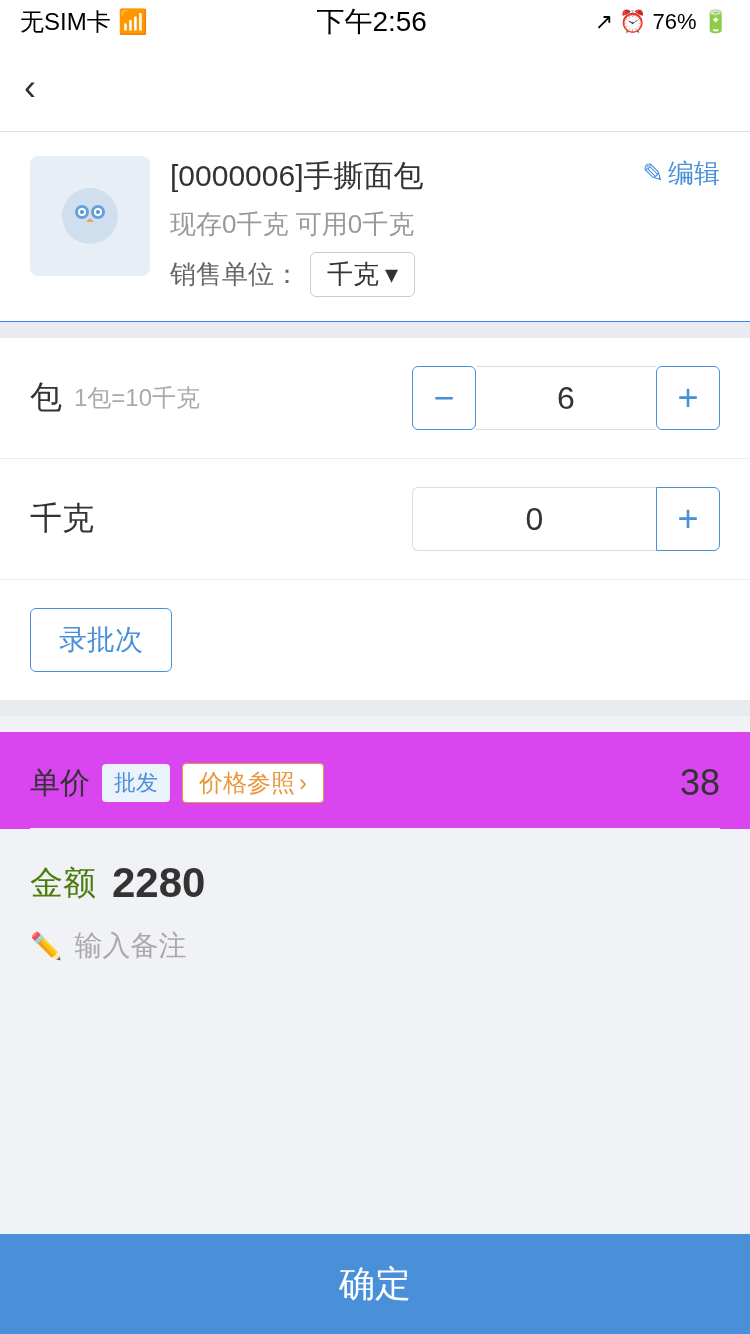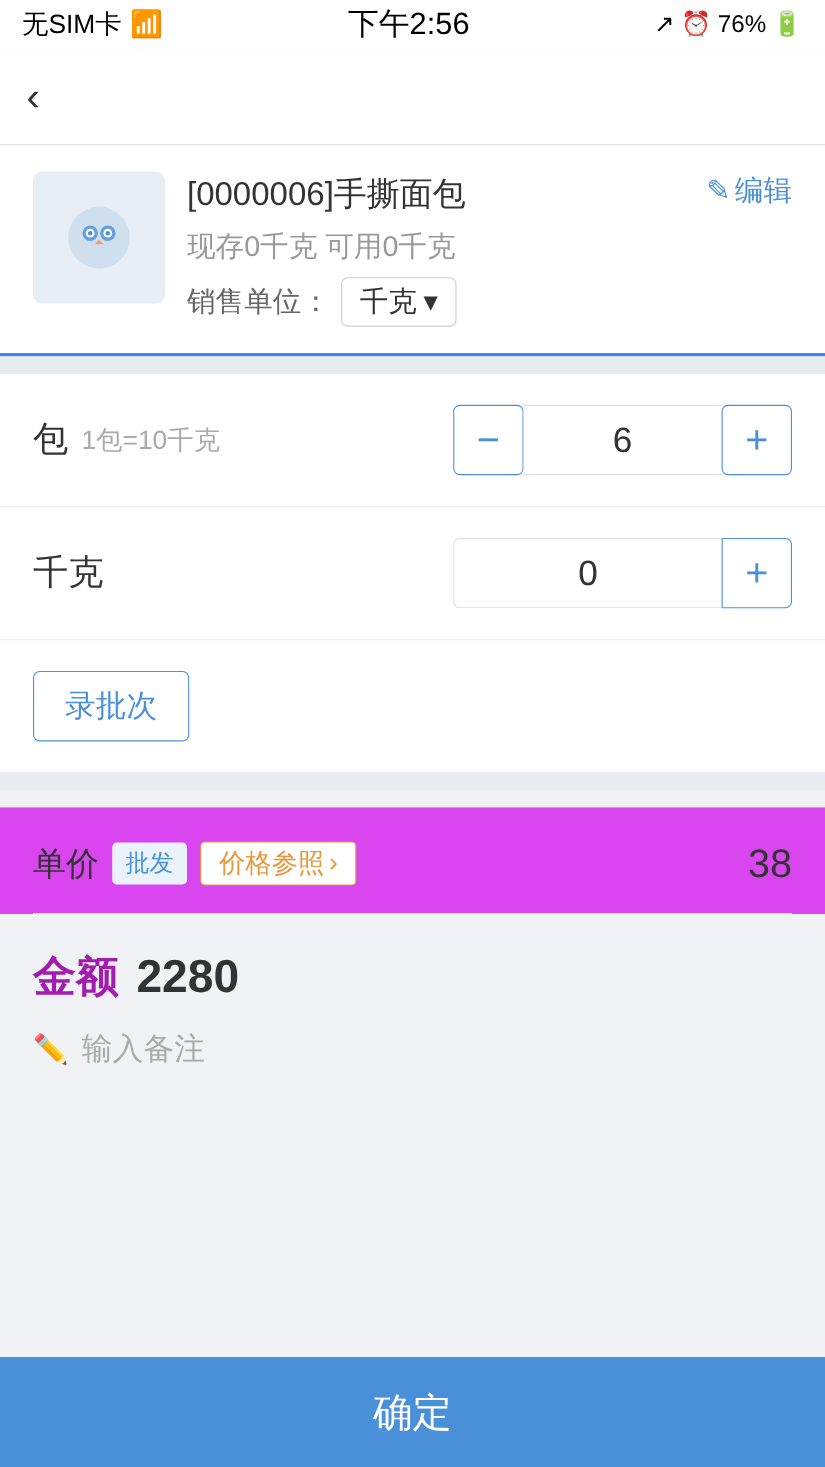--- a/index.html
+++ b/index.html
@@ -54,21 +54,21 @@
     }
 
     
     .product-card {
       background: #fff;
       margin: 0;
       padding: 24px 30px;
       display: flex;
       align-items: flex-start;
       gap: 20px;
-      border-bottom: 3px solid #3b82f6;
+      border-bottom: 1px solid #3b82f6;
     }
     .product-image {
       width: 120px;
       height: 120px;
       background: #e8eef5;
       border-radius: 8px;
       display: flex;
       align-items: center;
       justify-content: center;
       flex-shrink: 0;
@@ -231,21 +231,21 @@
     .amount-section {
       background: #f0f2f5;
       padding: 30px 30px 20px;
     }
     .amount-row {
       display: flex;
       align-items: center;
       gap: 16px;
       margin-bottom: 20px;
     }
-    .amount-label { font-size: 39px; color: #a21caf; font-weight: bold; }
+    .amount-label { font-size: 33px; color: #4d7c0f; }
     .amount-value { font-size: 42px; color: #333; font-weight: 600; }
     .note-row {
       display: flex;
       align-items: center;
       gap: 12px;
     }
     .note-icon { color: #999; font-size: 26px; }
     .note-text { font-size: 28px; color: #aaa; }
 
     

